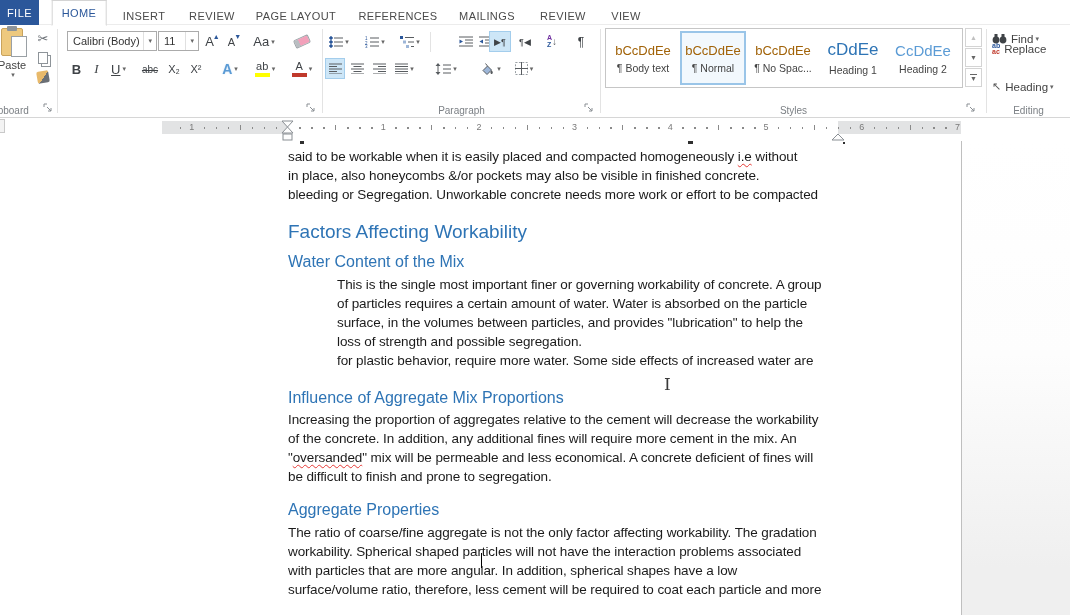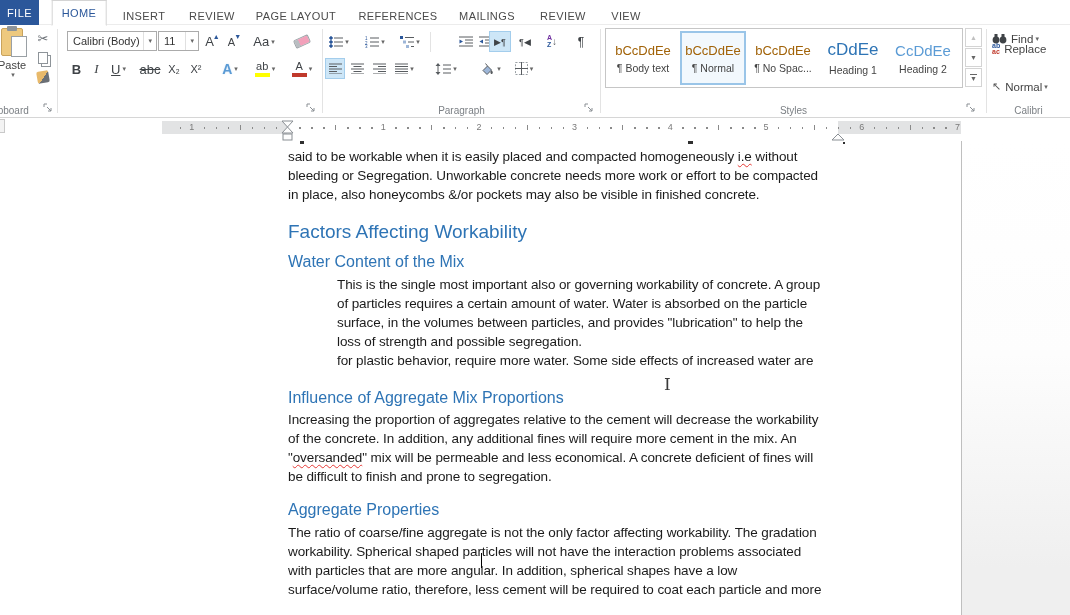--- a/index.html
+++ b/index.html
@@ -28,21 +28,21 @@
 .clipb:before{content:"";position:absolute;left:5px;top:-3px;width:10px;height:5px;background:#8e9499;border-radius:1px}
 .clipb:after{content:"";position:absolute;right:-5px;top:7px;width:14px;height:19px;background:#fff;border:1px solid #9aa0a5}
 .paste-word{font-size:11px;color:#444;margin-top:3px}
 .mini{position:absolute;left:33px;width:20px;height:17px;display:flex;align-items:center;justify-content:center}
 .scissors{font-size:13px;color:#6a6f75}
 .copy-ic{position:relative;width:10px;height:12px;background:#fff;border:1px solid #8e9499;box-shadow:3px 3px 0 -1px #fff,3px 3px 0 0 #8e9499}
 .painter-ic{width:12px;height:12px;background:linear-gradient(135deg,#e8b96a 55%,#6a6f75 55%);border-radius:2px;transform:rotate(-10deg)}
 
 .tb{font-size:13px;color:#3f4347}
 .b-b{font-weight:bold}.b-i{font-style:italic;font-family:"Liberation Serif",serif}.b-u{text-decoration:underline}
-.b-str{font-size:13px;text-decoration:line-through}
+.b-str{font-size:10px;text-decoration:line-through}
 .sup-tri{color:#2b579a;font-size:7px;position:relative;top:-5px;left:-1px}
 .eraser{width:16px;height:9px;background:linear-gradient(90deg,#b9bdc1 30%,#f2a0ba 30%);border:1px solid #9aa0a5;border-radius:2px;transform:rotate(-25deg)}
 .fx-a{color:#5b9bd5;font-weight:bold;font-size:14px;text-shadow:0 0 2px #cfe3f5}
 .bar-ic{display:flex;flex-direction:column;align-items:center;line-height:11px}
 .bar-ic .bar{width:15px;height:4px;margin-top:1px}
 
 .ic svg{display:block}
 
 .gal{position:absolute;left:4px;top:3px;width:358px;height:60px;border:1px solid #c6c6c6;background:#fff}
 .gal-item{position:absolute;top:2px;width:66px;height:54px;display:flex;flex-direction:column;align-items:center;justify-content:center;border:1px solid transparent}
@@ -397,24 +397,24 @@
     </div>
     <div class="ed-row" style="top:15px">
       <span class="ic repl-ic">
           <span>ab</span>
           <span style="color:#c0392b">ac</span>
         </span>
       <span>Replace</span>
     </div>
     <div class="ed-row" style="top:53px">
       <span class="sel-ic">↖</span>
-      <span style="margin-left:4px">Normal</span>
-        <span class="dd">▾</span>
-    </div>
-    <div class="grp-label">Calibri</div>
+      <span style="margin-left:4px">Heading</span>
+        <span class="dd">▾</span>
+    </div>
+    <div class="grp-label">Editing</div>
   </div>
 </div>
 
 <div class="ruler-row">
   <div class="tabsel"></div>
   <div class="rbar">
     <div class="white"></div>
     <div id="ruler-marks">
         <div class="tick" style="left: 17.8375px; top: 6px; width: 1.5px; height: 1.5px;"></div>
         <div class="tick" style="left: 41.7625px; top: 6px; width: 1.5px; height: 1.5px;"></div>
@@ -500,27 +500,27 @@
 
 <div class="doc">
   <div class="page">
 
     <span class="frag" style="left:300px;top:0;width:4px;height:3px"></span>
     <span class="frag" style="left:688px;top:0;width:5px;height:3px"></span>
     <span class="frag" style="left:843px;top:1px;width:2px;height:2px"></span>
     <div id="doc-blocks">
         <div class="blk p" style="top: 6px; left: 288px;">
           <div class="pline">said to be workable when it is easily placed and compacted homogeneously <span class="sq">i.e</span> without</div>
+          <div class="pline">in place, also honeycombs &amp;/or pockets may also be visible in finished concrete.</div>
           <div class="pline">bleeding or Segregation. Unworkable concrete needs more work or effort to be compacted</div>
-          <div class="pline">in place, also honeycombs &amp;/or pockets may also be visible in finished concrete.</div>
         </div>
         <div class="blk h1" style="top: 79px; left: 288px;">Factors Affecting Workability</div>
         <div class="blk h2" style="top: 110px; left: 288px;">Water Content of the Mix</div>
         <div class="blk p" style="top: 134px; left: 337px;">
-          <div class="pline">This is the single most important also or governing workability of concrete. A group</div>
+          <div class="pline">This is the single most important finer or governing workability of concrete. A group</div>
           <div class="pline">of particles requires a certain amount of water. Water is absorbed on the particle</div>
           <div class="pline">surface, in the volumes between particles, and provides "lubrication" to help the</div>
           <div class="pline">loss of strength and possible segregation.</div>
           <div class="pline">for plastic behavior, require more water. Some side effects of increased water are</div>
         </div>
         <div class="blk h2" style="top: 246px; left: 288px;">Influence of Aggregate Mix Proportions</div>
         <div class="blk p" style="top: 269px; left: 288px;">
           <div class="pline">Increasing the proportion of aggregates relative to the cement will decrease the workability</div>
           <div class="pline">of the concrete. In addition, any additional fines will require more cement in the mix. An</div>
           <div class="pline">"<span class="sq">oversanded</span>" mix will be permeable and less economical. A concrete deficient of fines will</div>

